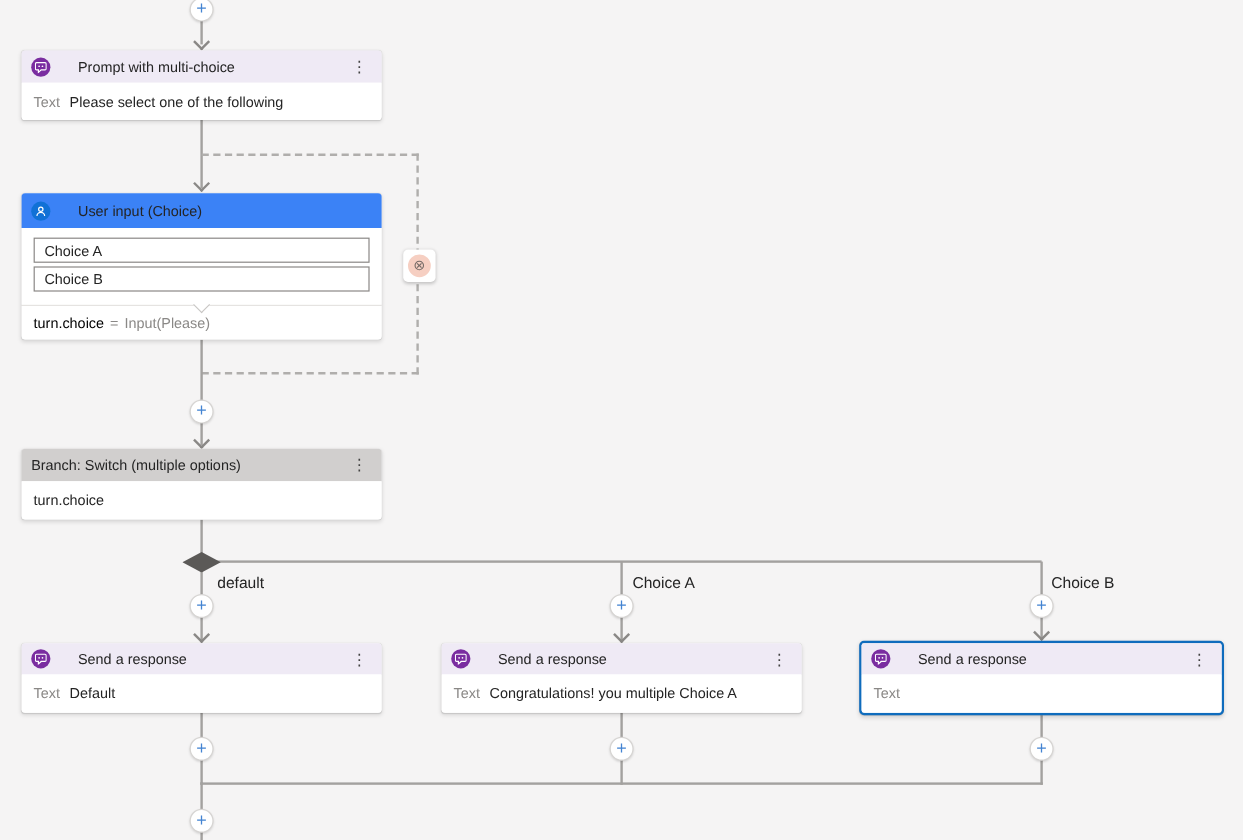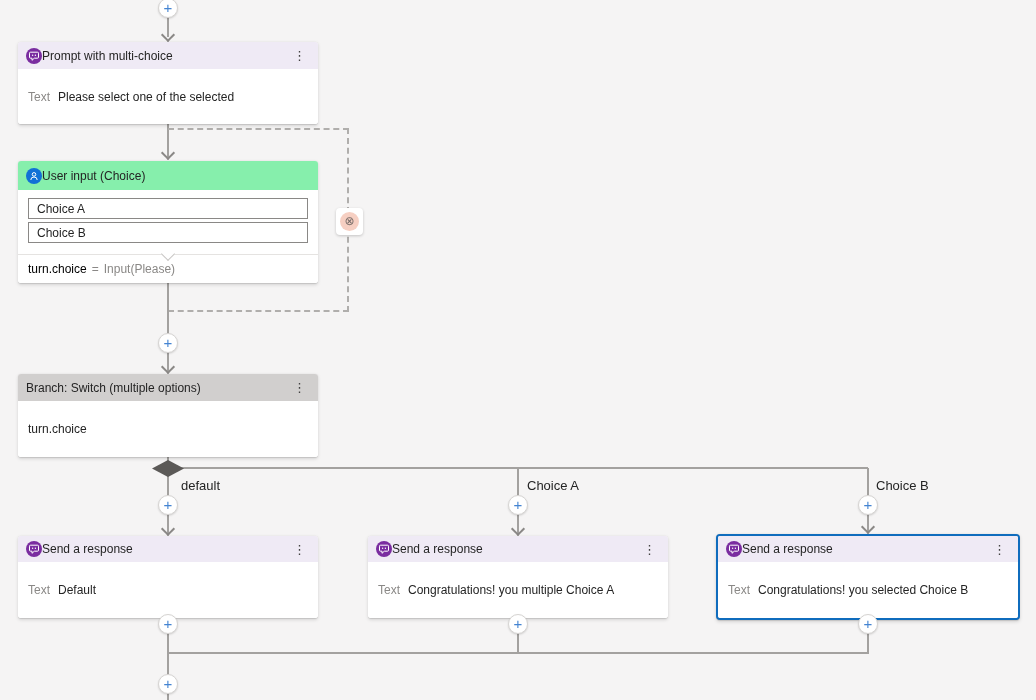--- a/index.html
+++ b/index.html
@@ -14,27 +14,27 @@
   .arrow-down{position:absolute;width:8px;height:8px;border-right:2px solid #8a8886;border-bottom:2px solid #8a8886;transform:rotate(45deg);}
 
   
   .plus{position:absolute;width:20px;height:20px;border-radius:50%;background:#fff;border:1px solid #d6d4d2;
         box-shadow:0 1px 2px rgba(0,0,0,.14);color:#4484d2;font-size:15px;line-height:18px;text-align:center;
         cursor:pointer;box-sizing:border-box;z-index:5;}
 
   
   .node{position:absolute;width:300px;background:#fff;border-radius:3px;
         box-shadow:0 1.6px 3.6px rgba(0,0,0,.13),0 .3px .9px rgba(0,0,0,.11);z-index:4;}
-  .node-header{height:27px;display:flex;align-items:center;padding:0 8px;gap:0;font-size:12px;color:#242424;border-radius:3px 3px 0 0;}
+  .node-header{height:27px;display:flex;align-items:center;padding:0 8px;gap:23px;font-size:12px;color:#242424;border-radius:3px 3px 0 0;}
   .hdr-purple{background:#efeaf5;}
-  .hdr-blue{background:#86efac;}
+  .hdr-blue{background:#3b82f6;}
   .hdr-gray{background:#d1cfce;justify-content:space-between;}
   .kebab{margin-left:auto;color:#424242;font-size:13px;line-height:13px;padding:2px 4px;cursor:pointer;}
   .icon-circle{width:16px;height:16px;border-radius:50%;flex:0 0 16px;display:flex;align-items:center;justify-content:center;}
-  .node-body{display:flex;align-items:center;gap:8px;padding:12px 10px;height:31px;font-size:12px;color:#242424;background:#fff;border-radius:0 0 3px 3px;}
+  .node-body{display:flex;align-items:center;gap:8px;padding:0 10px;height:31px;font-size:12px;color:#242424;background:#fff;border-radius:0 0 3px 3px;}
   .lbl{color:#8a8886;}
   .selected{border:2px solid #0f6cbd;border-radius:4px;}
   .selected .node-header{border-radius:2px 2px 0 0;}
 
   
   .choices{padding:8px 10px 11px 10px;display:flex;flex-direction:column;gap:3px;background:#fff;}
   .choice-box{border:1px solid #8a8886;background:#fff;height:21px;display:flex;align-items:center;padding:0 8px;font-size:12px;color:#242424;box-sizing:border-box;}
   .divider{position:relative;height:1px;background:#e5e3e1;}
   .notch{position:absolute;left:50%;top:-5px;width:9px;height:9px;background:#fff;border-right:1px solid #c8c6c4;border-bottom:1px solid #c8c6c4;transform:translateX(-50%) rotate(45deg);}
   .result-row{display:flex;align-items:center;gap:5px;padding:0 10px;height:28px;font-size:12px;background:#fff;border-radius:0 0 3px 3px;}
@@ -113,21 +113,21 @@
             <path d="M1.5 1.2 h7 a1 1 0 0 1 1 1 v4 a1 1 0 0 1 -1 1 h-3.2 L3 9.3 V7.2 H1.5 a1 1 0 0 1 -1-1 v-4 a1 1 0 0 1 1-1 z" fill="none" stroke="#fff" stroke-width="1"></path>
             <circle cx="3.6" cy="4.2" r="0.7" fill="#fff"></circle>
             <circle cx="6.4" cy="4.2" r="0.7" fill="#fff"></circle>
           </svg>
       </span>
       <span>Prompt with multi-choice</span>
       <span class="kebab">⋮</span>
     </div>
     <div class="node-body">
       <span class="lbl">Text</span>
-      <span>Please select one of the selected</span>
+      <span>Please select one of the following</span>
     </div>
   </div>
 
   <div class="node" style="left:18px;top:161px;">
     <div class="node-header hdr-blue" style="height:29px;">
       <span class="icon-circle" style="background:#1171d6;">
         <svg width="10" height="10" viewBox="0 0 10 10">
             <circle cx="5" cy="3.4" r="1.8" fill="none" stroke="#fff" stroke-width="1"></circle>
             <path d="M1.8 9 a3.2 3 0 0 1 6.4 0" fill="none" stroke="#fff" stroke-width="1"></path>
           </svg>
@@ -205,17 +205,16 @@
             <path d="M1.5 1.2 h7 a1 1 0 0 1 1 1 v4 a1 1 0 0 1 -1 1 h-3.2 L3 9.3 V7.2 H1.5 a1 1 0 0 1 -1-1 v-4 a1 1 0 0 1 1-1 z" fill="none" stroke="#fff" stroke-width="1"></path>
             <circle cx="3.6" cy="4.2" r="0.7" fill="#fff"></circle>
             <circle cx="6.4" cy="4.2" r="0.7" fill="#fff"></circle>
           </svg>
       </span>
       <span>Send a response</span>
       <span class="kebab">⋮</span>
     </div>
     <div class="node-body" style="height:32px;">
       <span class="lbl">Text</span>
-      <span>Congratulations! you selected Choice B</span>
     </div>
   </div>
 
 </div>
 
 </body></html>

